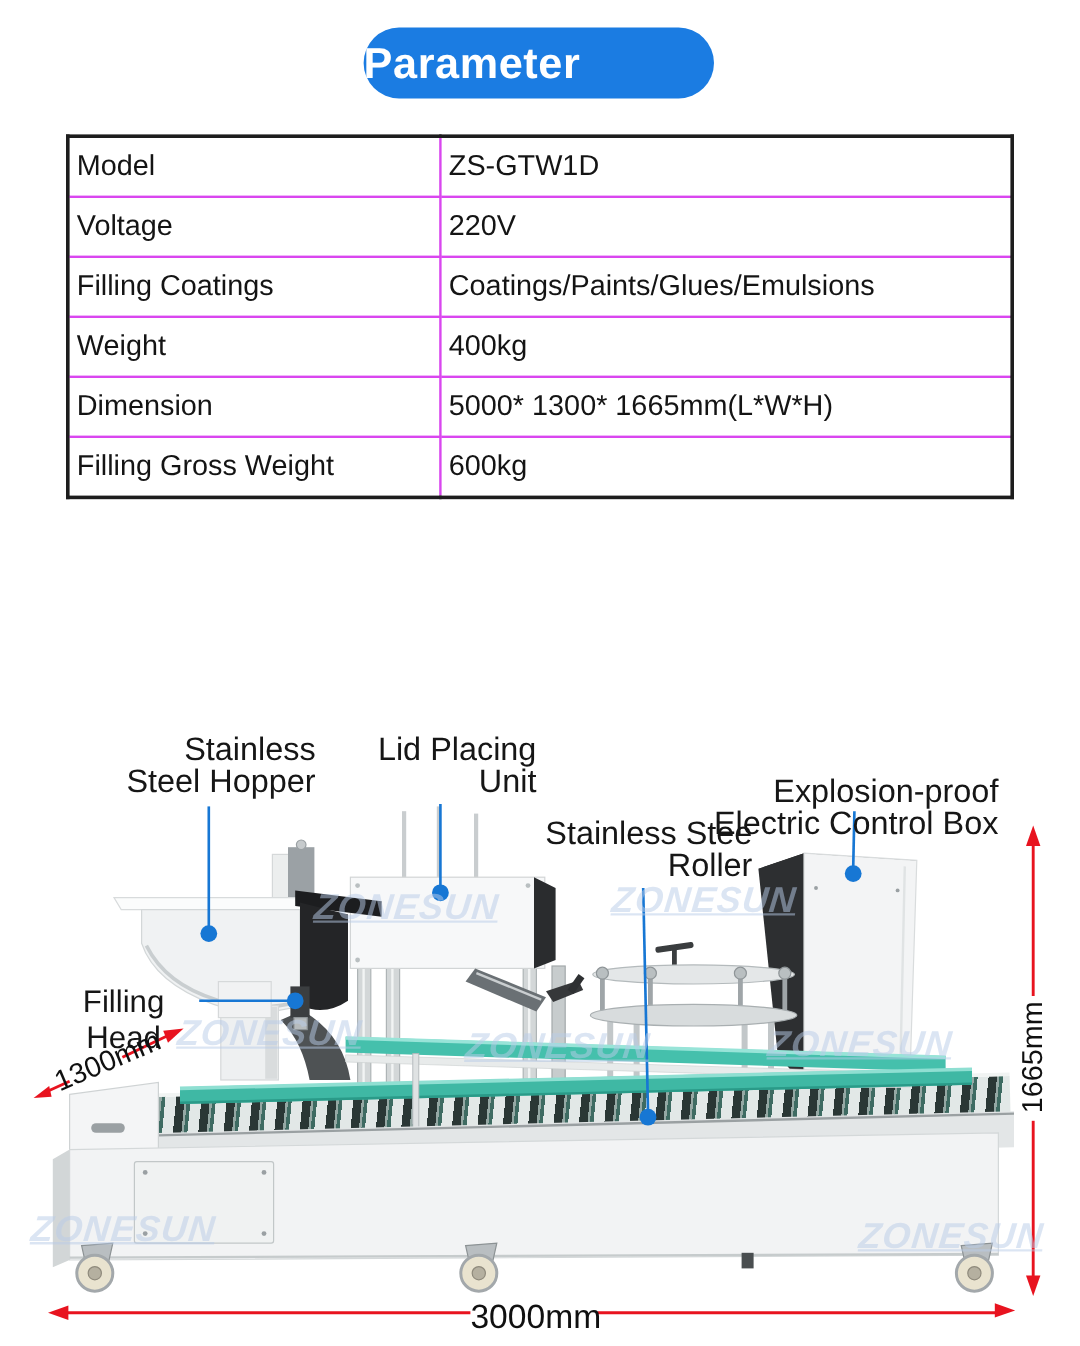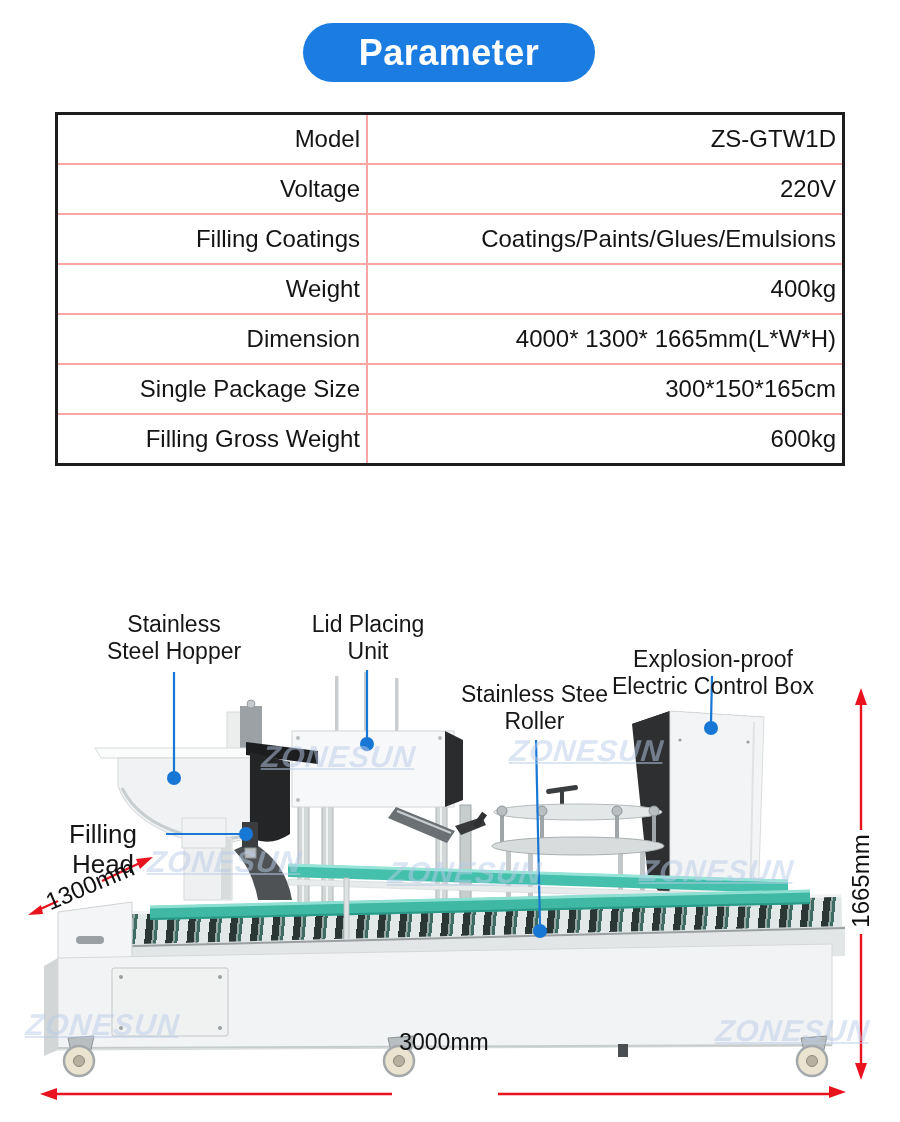--- a/index.html
+++ b/index.html
@@ -3,30 +3,30 @@
 <meta charset="utf-8">
 <style>
   html,body{margin:0;padding:0;background:#ffffff;}
   .page{
     position:relative;width:900px;height:1122px;background:#ffffff;overflow:hidden;
     font-family:"Liberation Sans","DejaVu Sans",sans-serif;color:#161616;
   }
   
   .pill{
     position:absolute;left:303px;top:23px;width:292px;height:59px;border-radius:30px;
-    background:#1b7ce2;display:flex;align-items:center;justify-content:center;
+    background:#1b7ce2;display:flex;align-items:center;
   }
   .pill span{color:#ffffff;font-size:36px;font-weight:700;letter-spacing:.5px;}
   
   table.spec{
     position:absolute;left:55px;top:112px;width:790px;border-collapse:collapse;
     font-size:24px;color:#141414;table-layout:fixed;
   }
   table.spec td{
-    border:2px solid #fca5a5;height:48px;text-align:right;vertical-align:middle;
+    border:2px solid #d946ef;height:48px;text-align:left;vertical-align:middle;
     padding:0 6px;overflow:hidden;white-space:nowrap;
   }
   table.spec{border:3px solid #1d1d1d;}
   td.c1{width:296px;}
   
   .figure{position:absolute;left:0;top:0;width:900px;height:1122px;}
   .rollers{
     position:absolute;left:84px;top:903px;width:758px;height:46px;
     transform:rotate(-1.4deg);
     border-top:3px solid #f1f4f3;border-bottom:2px solid #b7bdbe;
@@ -34,22 +34,22 @@
   }
   svg.art{position:absolute;left:0;top:0;}
   
   .wm{
     position:absolute;font-style:italic;font-weight:700;font-size:30px;letter-spacing:1px;
     color:#b9cce8;opacity:.5;text-decoration:underline;text-decoration-thickness:2px;
     transform:skewX(-6deg);pointer-events:none;
   }
   
   .lbl{
-    position:absolute;font-size:23px;line-height:27px;color:#161616;
-    text-align:center;white-space:pre-line;
+    position:absolute;font-size:27px;line-height:27px;color:#161616;
+    text-align:right;white-space:pre-line;
   }
   .lbl-fhead{font-size:26px;text-align:center;line-height:30px;}
   
   .dim{position:absolute;font-size:24px;color:#101010;text-align:center;}
 </style>
 </head>
 <body>
 
 <div class="page">
 
@@ -70,25 +70,21 @@
       <tr>
           <td class="c1">Filling Coatings</td>
           <td>Coatings/Paints/Glues/Emulsions</td>
         </tr>
       <tr>
           <td class="c1">Weight</td>
           <td>400kg</td>
         </tr>
       <tr>
           <td class="c1">Dimension</td>
-          <td>4000* 1300* 1665mm(L*W*H)</td>
-        </tr>
-      <tr>
-          <td class="c1">Single Package Size</td>
-          <td>300*150*165cm</td>
+          <td>5000* 1300* 1665mm(L*W*H)</td>
         </tr>
       <tr>
           <td class="c1">Filling Gross Weight</td>
           <td>600kg</td>
         </tr>
     </tbody>
   </table>
 
   <div class="figure">
 
@@ -261,16 +257,16 @@
     <div class="lbl" style="left:289px;top:611px;width:158px;">Lid Placing
 Unit</div>
     <div class="lbl" style="left:594px;top:646px;width:238px;">Explosion-proof
 Electric Control Box</div>
     <div class="lbl" style="left:442px;top:681px;width:185px;">Stainless Stee
 Roller</div>
     <div class="lbl lbl-fhead" style="left:38px;top:819px;width:130px;">Filling Head</div>
 
     <div class="dim" style="left:35px;top:871px;width:110px;transform:rotate(-23deg);">1300mm</div>
     <div class="dim" style="left:806px;top:867px;width:110px;transform:rotate(-90deg);">1665mm</div>
-    <div class="dim" style="left:392px;top:1029px;width:104px;font-size:23px;">3000mm</div>
+    <div class="dim" style="left:392px;top:1082px;width:104px;font-size:28px;">3000mm</div>
 
   </div>
 </div>
 
 </body></html>

